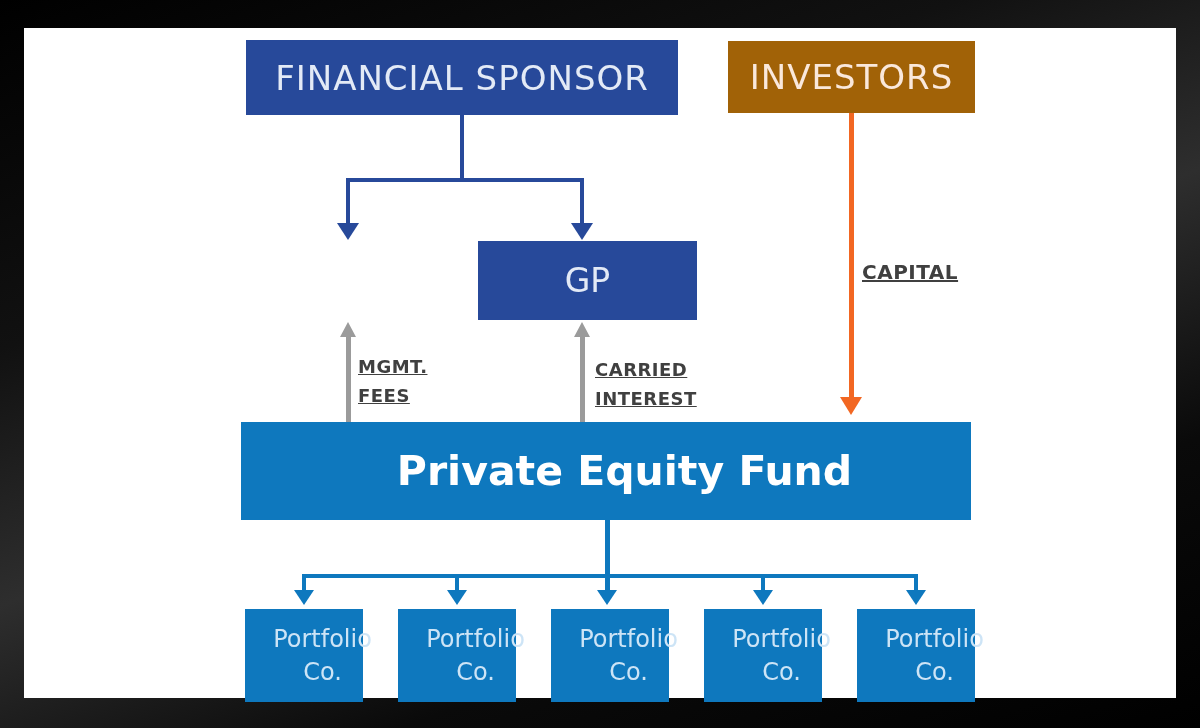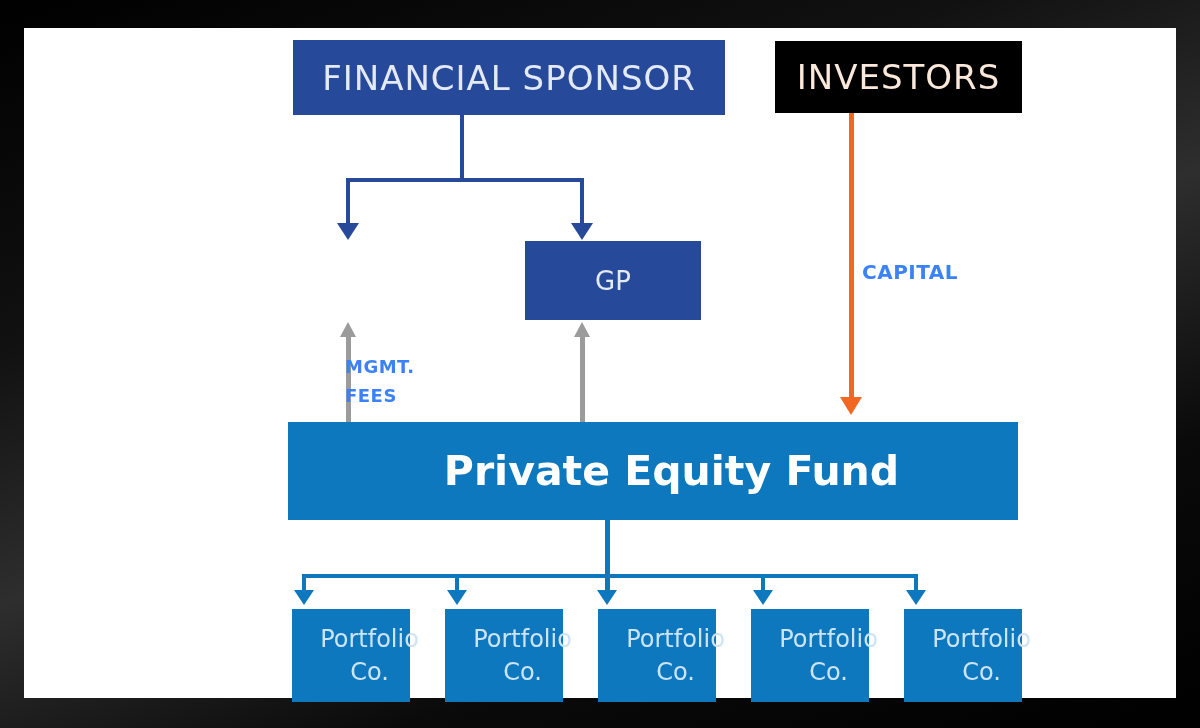--- a/index.html
+++ b/index.html
@@ -16,36 +16,35 @@
     left: 24px; top: 28px;
     width: 1152px; height: 670px;
     background: #ffffff;
   }
 
   .node {
     position: absolute;
     display: flex; align-items: center; justify-content: center;
     flex-direction: column;
     text-align: center;
-    margin-left: 47px;
   }
   .dark-blue { background: #27499A; color: #E3EAF6; }
   .bright-blue { background: #0E78BE; color: #CDE4F6; padding-left: 37px; }
-  .orange-box { background: #000000; color: #FAE8DB; text-align: right; }
+  .orange-box { background: #a16207; color: #FAE8DB; text-align: right; }
 
   .node-fs {
     left: 222px; top: 12px; width: 432px; height: 75px;
     font-size: 34px; letter-spacing: 1px;
   }
   .node-inv {
     left: 704px; top: 13px; width: 247px; height: 72px;
     font-size: 34px; letter-spacing: 1px;
   }
   .node-mgmt { left: 222px; top: 214px; width: 206px; height: 78px; font-size: 33px; }
-  .node-gp   { left: 454px; top: 213px; width: 176px; height: 79px; font-size: 26px; }
+  .node-gp   { left: 454px; top: 213px; width: 219px; height: 79px; font-size: 33px; }
   .node-fund {
     left: 217px; top: 394px; width: 730px; height: 98px;
     font-size: 41px; font-weight: bold; color: #ffffff;
   }
   .node-pc { top: 581px; width: 118px; height: 93px; font-size: 24px; line-height: 33px; }
   .pc0 { left: 221px; } .pc1 { left: 374px; } .pc2 { left: 527px; }
   .pc3 { left: 680px; } .pc4 { left: 833px; }
 
   .line { position: absolute; }
   .db  { background: #27499A; }
@@ -54,28 +53,29 @@
   .or  { background: #F26722; }
 
   .tri { position: absolute; width: 0; height: 0; }
   .tri-down-db { border-left: 11px solid transparent; border-right: 11px solid transparent; border-top: 17px solid #27499A; }
   .tri-down-bb { border-left: 10px solid transparent; border-right: 10px solid transparent; border-top: 15px solid #0E78BE; }
   .tri-down-or { border-left: 11px solid transparent; border-right: 11px solid transparent; border-top: 18px solid #F26722; }
   .tri-up-gr   { border-left: 8px solid transparent;  border-right: 8px solid transparent;  border-bottom: 15px solid #9B9B9B; }
 
   .edge-label {
     position: absolute;
-    color: #3b82f6;
+    color: #404040;
     font-weight: bold;
     font-size: 18px;
     line-height: 29px;
     letter-spacing: 0.5px;
     white-space: pre-line;
+    text-decoration: underline;
   }
-  .lbl-mgmt-fees { left: 321px; top: 324px; }
+  .lbl-mgmt-fees { left: 334px; top: 324px; }
   .lbl-carried   { left: 571px; top: 327px; }
   .lbl-capital   { left: 838px; top: 230px; font-size: 20px; }
 </style>
 </head>
 <body>
 
 <div class="stage">
   <div class="canvas">
 
     <div class="node dark-blue node-fs">
@@ -95,20 +95,21 @@
     <div class="node dark-blue node-gp">
       <span>GP</span>
     </div>
 
     <div class="tri tri-up-gr" style="left:316px; top:294px;"></div>
     <div class="line gr" style="left:322px; top:308px; width:5px; height:86px;"></div>
     <div class="edge-label lbl-mgmt-fees"><span>MGMT.</span><br><span>FEES</span></div>
 
     <div class="tri tri-up-gr" style="left:550px; top:294px;"></div>
     <div class="line gr" style="left:556px; top:308px; width:5px; height:86px;"></div>
+    <div class="edge-label lbl-carried"><span>CARRIED</span><br><span>INTEREST</span></div>
 
     <div class="line or" style="left:825px; top:85px; width:5px; height:285px;"></div>
     <div class="tri tri-down-or" style="left:816px; top:369px;"></div>
     <div class="edge-label lbl-capital"><span>CAPITAL</span></div>
 
     <div class="node bright-blue node-fund">
       <span>Private Equity Fund</span>
     </div>
 
     <div class="line bb" style="left:581px; top:492px; width:5px;  height:58px;"></div>

